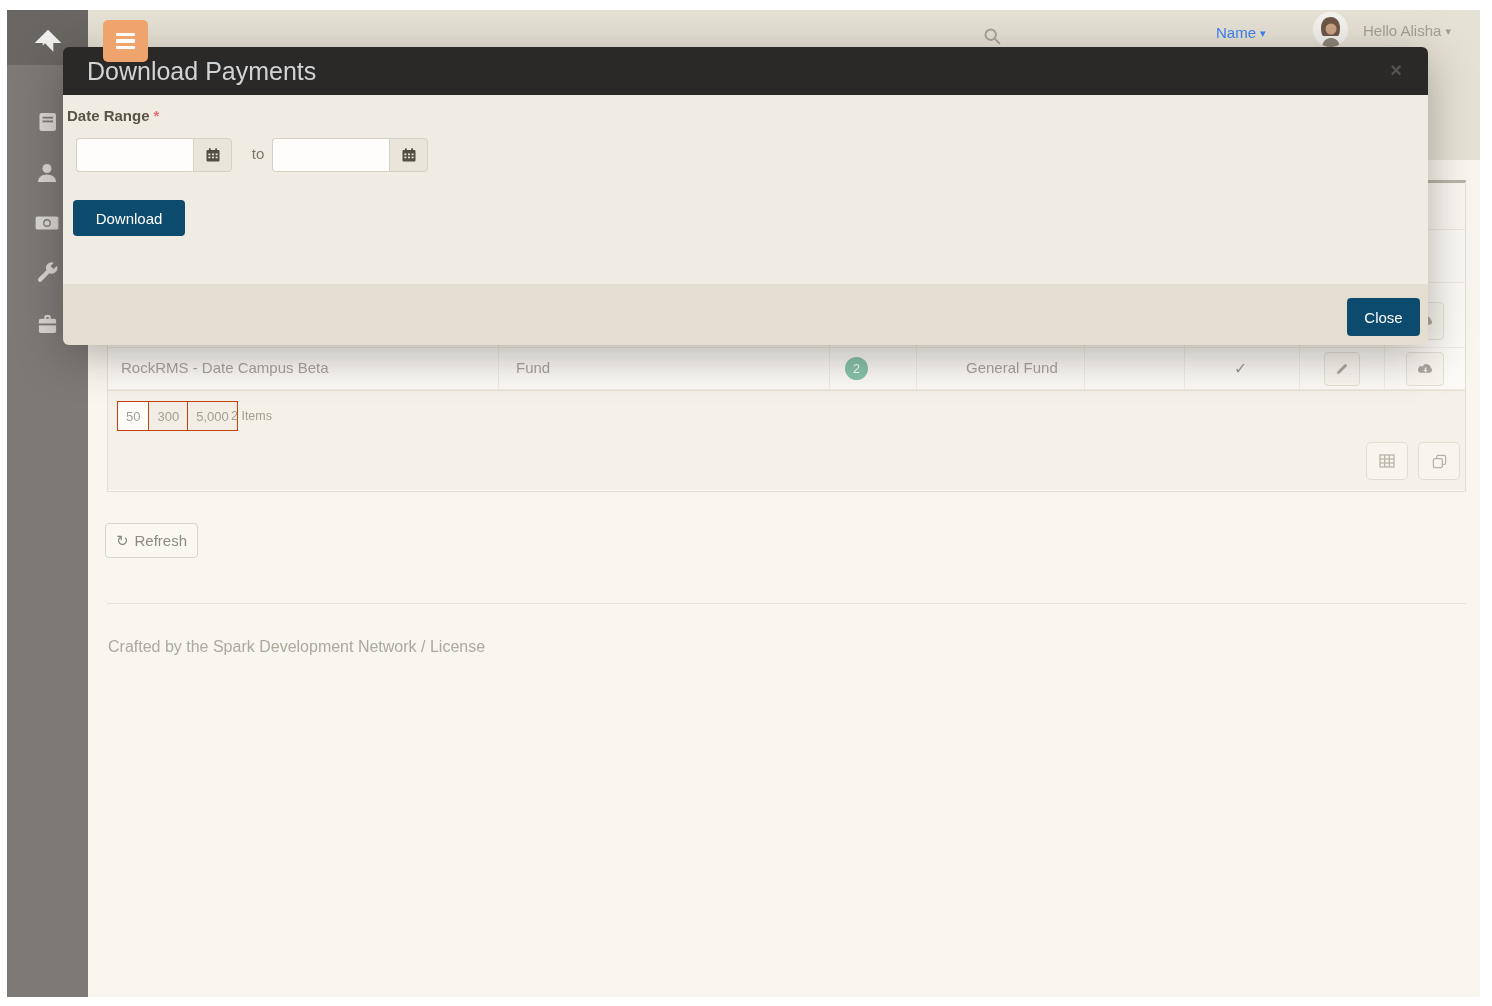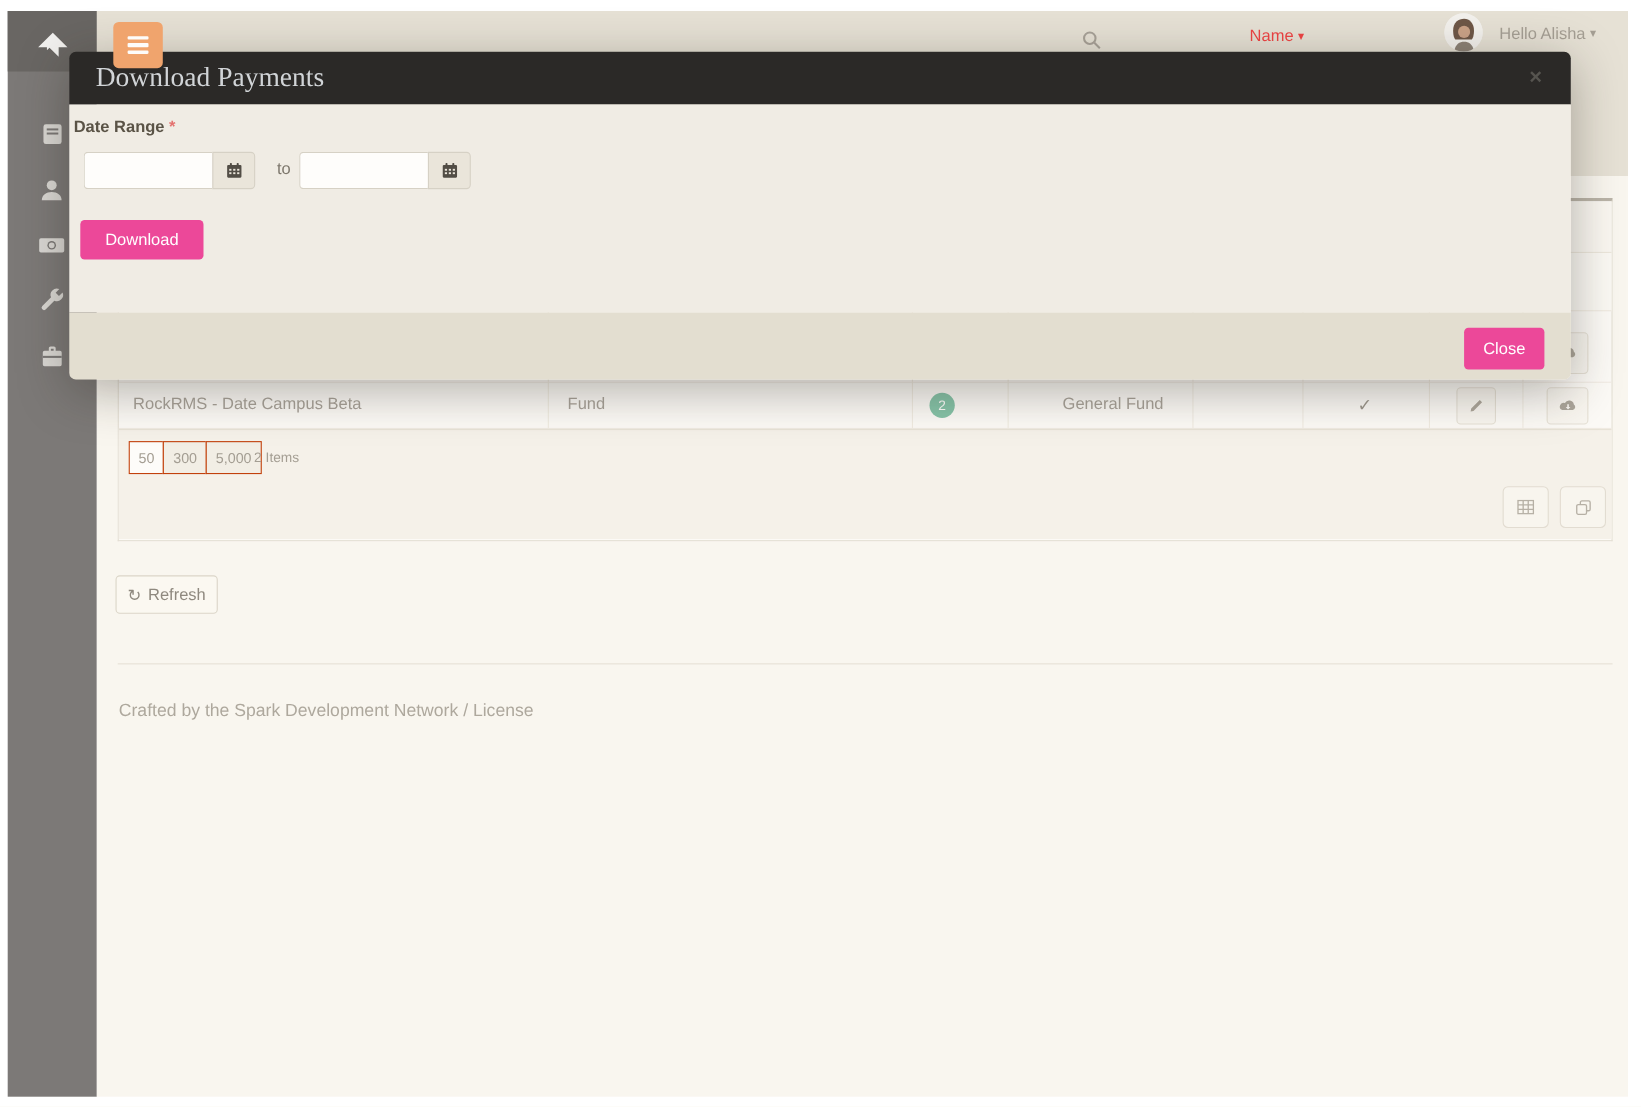--- a/index.html
+++ b/index.html
@@ -10,21 +10,21 @@
   
   .sidebar { left: 7px; top: 10px; width: 81px; height: 987px; background: #7c7977; }
   .logo-block { left: 7px; top: 10px; width: 81px; height: 55px; background: #696663; display: flex; align-items: center; justify-content: center; }
   .side-ico { left: 33px; width: 28px; height: 28px; color: #d9d7d3; display: flex; align-items: center; justify-content: center; }
 
   
   .topbar { left: 88px; top: 10px; width: 1392px; height: 150px; background: #e6e1d5; }
   .hamburger { left: 103px; top: 20px; width: 45px; height: 42px; background: #f0a46d; border-radius: 5px; z-index: 20; display: flex; flex-direction: column; align-items: center; justify-content: center; gap: 3px; cursor: pointer; }
   .hamburger span { display: block; width: 19px; height: 3.5px; background: #fdfcfa; border-radius: 1px; }
   .search-icon { left: 983px; top: 27px; width: 19px; height: 19px; color: #a8a298; }
-  .search-type { left: 1136px; top: 24px; font-size: 15px; color: #ef4444; cursor: pointer; }
+  .search-type { left: 1216px; top: 24px; font-size: 15px; color: #3b82f6; cursor: pointer; }
   .avatar { left: 1313px; top: 12px; width: 35px; height: 35px; border-radius: 50%; overflow: hidden; background: #f3f1ed; cursor: pointer; }
   .greeting { left: 1363px; top: 22px; font-size: 15px; color: #a59f94; cursor: pointer; }
   .caret { font-size: 11px; position: relative; top: -1px; margin-left: 4px; }
 
   
   .content { left: 88px; top: 160px; width: 1392px; height: 837px; background: #f9f6ef; }
 
   .panel { left: 107px; top: 180px; width: 1359px; height: 312px; background: #fcfaf6; border: 1px solid #e4dfd4; border-top: 3px solid #bab4a8; }
   .panel-heading { left: 0; top: 0; width: 100%; height: 47px; background: #faf7f1; border-bottom: 1px solid #ece7dc; }
   .grid-headrow { left: 0; top: 47px; width: 100%; height: 53px; background: #fbf9f4; border-bottom: 1px solid #efeae0; }
@@ -45,33 +45,33 @@
 
   .refresh-btn { left: 105px; top: 523px; width: 93px; height: 35px; background: #fbf8f1; border: 1px solid #dbd5c8; border-radius: 4px; color: #8f897f; font-size: 15px; display: flex; align-items: center; justify-content: center; gap: 6px; cursor: pointer; }
   .refresh-glyph { font-family: "DejaVu Sans", sans-serif; font-size: 15px; }
   .divider { left: 107px; top: 603px; width: 1359px; height: 1px; background: #e7e2d6; }
   .site-footer { left: 108px; top: 638px; font-size: 16px; color: #aea89d; }
   .site-footer a { color: #aea89d; text-decoration: none; }
 
   
   .modal { left: 63px; top: 47px; width: 1365px; z-index: 15; border-radius: 6px; box-shadow: 0 10px 45px rgba(40,35,25,0.35); }
   .modal-header { height: 48px; background: #2b2927; border-radius: 6px 6px 0 0; position: relative; }
-  .modal-title { position: absolute; left: 24px; top: 0; line-height: 48px; font-size: 25px; color: #d1d4d7; font-weight: 400; font-family: Liberation Serif, serif; }
+  .modal-title { position: absolute; left: 24px; top: 0; line-height: 48px; font-size: 25px; color: #d1d4d7; font-weight: 400; }
   .modal-x { position: absolute; right: 26px; top: 0; line-height: 46px; font-size: 20px; font-weight: bold; color: #56544f; cursor: pointer; }
   .modal-body { height: 189px; background: #f0ece4; position: relative; }
   .dr-label { position: absolute; left: 4px; top: 12px; font-size: 15px; font-weight: bold; color: #5a5346; }
   .dr-req { color: #e4726f; margin-left: 4px; font-weight: bold; }
   .input-group { position: absolute; top: 43px; height: 34px; display: flex; }
   .input-group input { width: 117px; height: 34px; border: 1px solid #d6d1c5; border-right: none; border-radius: 4px 0 0 4px; background: #fefdfb; padding: 0 8px; font-size: 14px; color: #5a5346; outline: none; }
   .input-addon { width: 39px; height: 34px; border: 1px solid #d6d1c5; border-radius: 0 4px 4px 0; background: #eae5da; color: #524d45; display: flex; align-items: center; justify-content: center; cursor: pointer; }
   .to-label { position: absolute; left: 180px; top: 50px; width: 30px; text-align: center; font-size: 15px; color: #7d776c; }
-  .btn-orange { background: #ec4899; color: #fff; border: none; border-radius: 4px; font-size: 15px; font-family: inherit; cursor: pointer; }
+  .btn-orange { background: #0c4a6e; color: #fff; border: none; border-radius: 4px; font-size: 15px; font-family: inherit; cursor: pointer; }
   .download-btn { position: absolute; left: 10px; top: 105px; width: 112px; height: 36px; }
   .modal-footer { height: 61px; background: #e3ded0; border-radius: 0 0 6px 6px; position: relative; }
-  .close-btn { position: absolute; right: 24px; top: 14px; width: 73px; height: 38px; margin-left: 21px; }
+  .close-btn { position: absolute; right: 8px; top: 14px; width: 73px; height: 38px; margin-left: 21px; }
 </style>
 </head>
 <body>
 
 <div class="abs sidebar"></div>
 <div class="abs logo-block">
   <svg width="40" height="40" viewBox="0 0 24 24">
       <path fill="#f2f1ef" d="M4 15 L12 7 L20 15 L15.2 15 L15.2 20.2 L10.2 15.2 L8.8 16.6 L8.8 15 Z"></path>
     </svg>
 </div>

